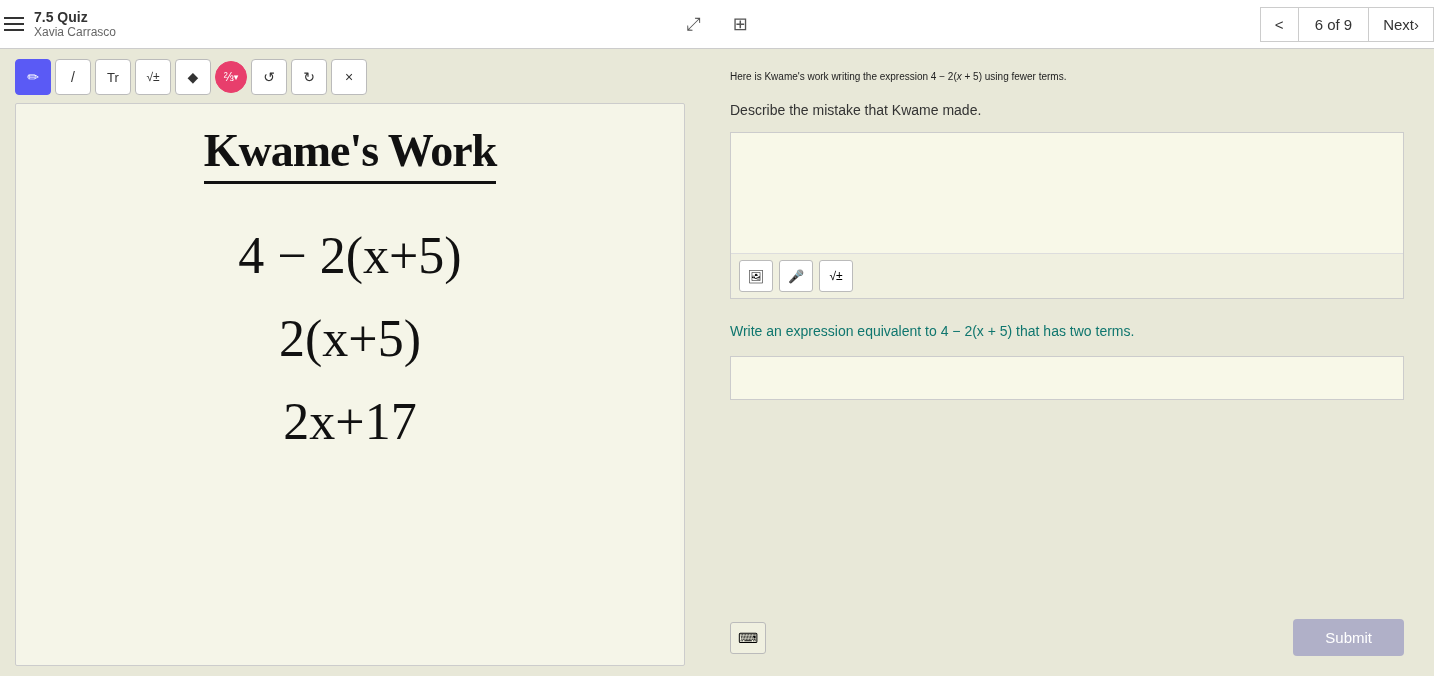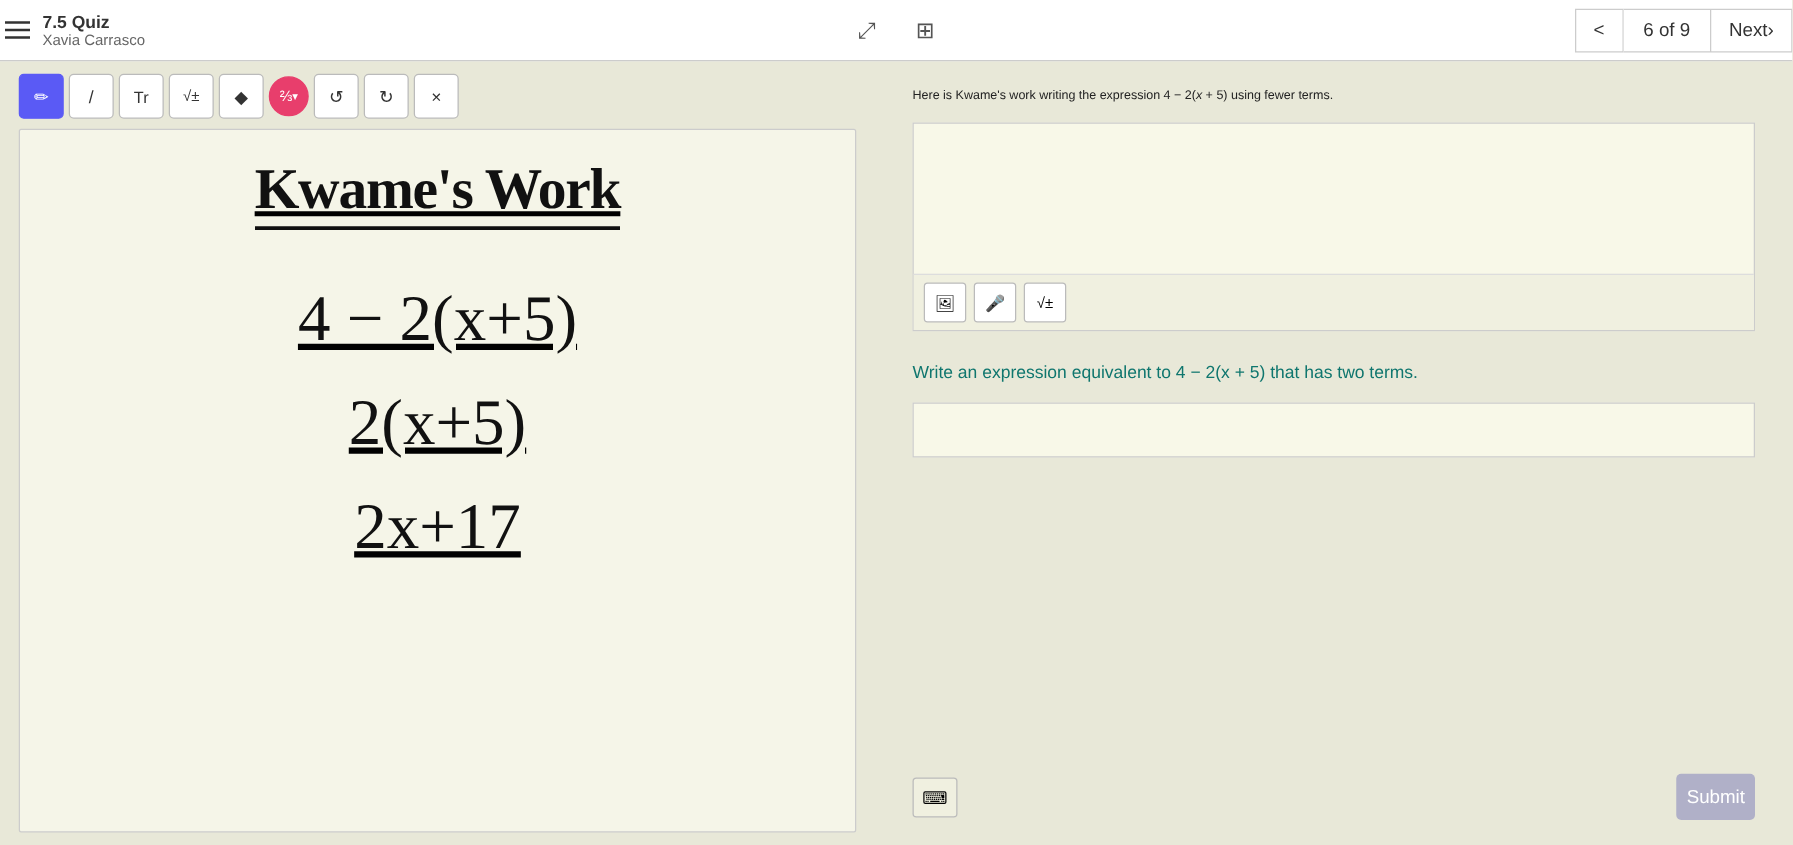--- a/index.html
+++ b/index.html
@@ -166,21 +166,20 @@
     
     .kwames-work-container {
       width: 100%;
       height: 100%;
       display: flex;
       flex-direction: column;
       align-items: center;
       justify-content: flex-start;
       padding: 20px 30px;
       font-family: 'Comic Sans MS', cursive, sans-serif;
-      text-decoration: underline;
     }
 
     .kwames-title {
       font-size: 46px;
       font-weight: bold;
       color: #111;
       border-bottom: 3px solid #111;
       padding-bottom: 4px;
       margin-bottom: 30px;
       font-family: 'Comic Sans MS', cursive;
@@ -279,21 +278,21 @@
       align-items: center;
       justify-content: center;
       font-size: 14px;
       border-radius: 3px;
     }
 
     .submit-btn {
       background: #b0b0c8;
       color: #fff;
       border: none;
-      padding: 10px 8px;
+      padding: 10px 32px;
       font-size: 15px;
       border-radius: 4px;
       cursor: pointer;
     }
 
     
     .center-icons {
       position: absolute;
       left: 50%;
       transform: translateX(-50%);
@@ -364,20 +363,21 @@
         <div class="math-line">2x+17</div>
       </div>
     </div>
   </div>
 
   <div class="right-panel">
     <div class="question-text">
       <span>Here is Kwame's work writing the expression 4 − 2(<span class="math-inline">x</span> + 5) using fewer terms.</span>
     </div>
 
+    <div class="describe-label">Describe the mistake that Kwame made.</div>
 
     <div class="answer-box">
       <div style="flex:1; min-height: 120px;"></div>
       <div class="answer-toolbar">
         <button class="answer-tool-btn">
           <span>🖼</span>
         </button>
         <button class="answer-tool-btn">
           <span>🎤</span>
         </button>

